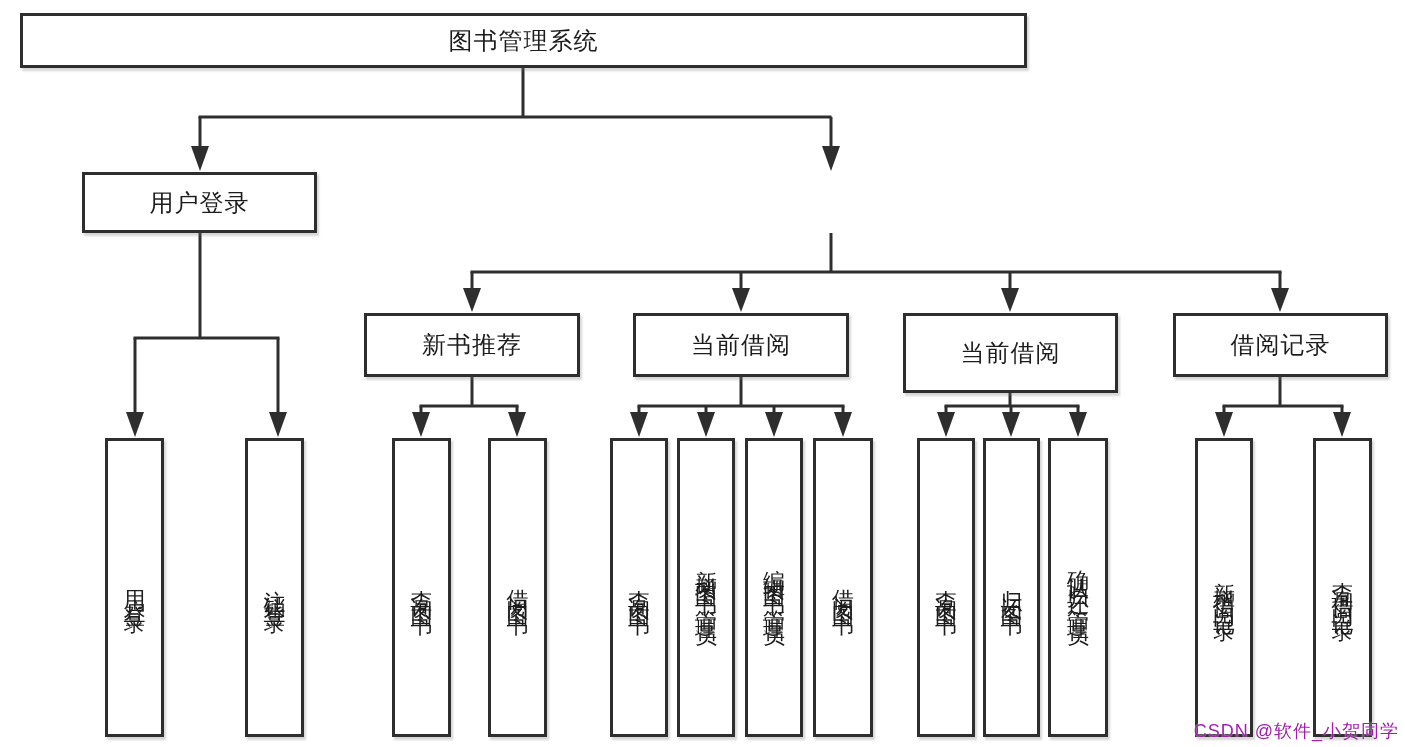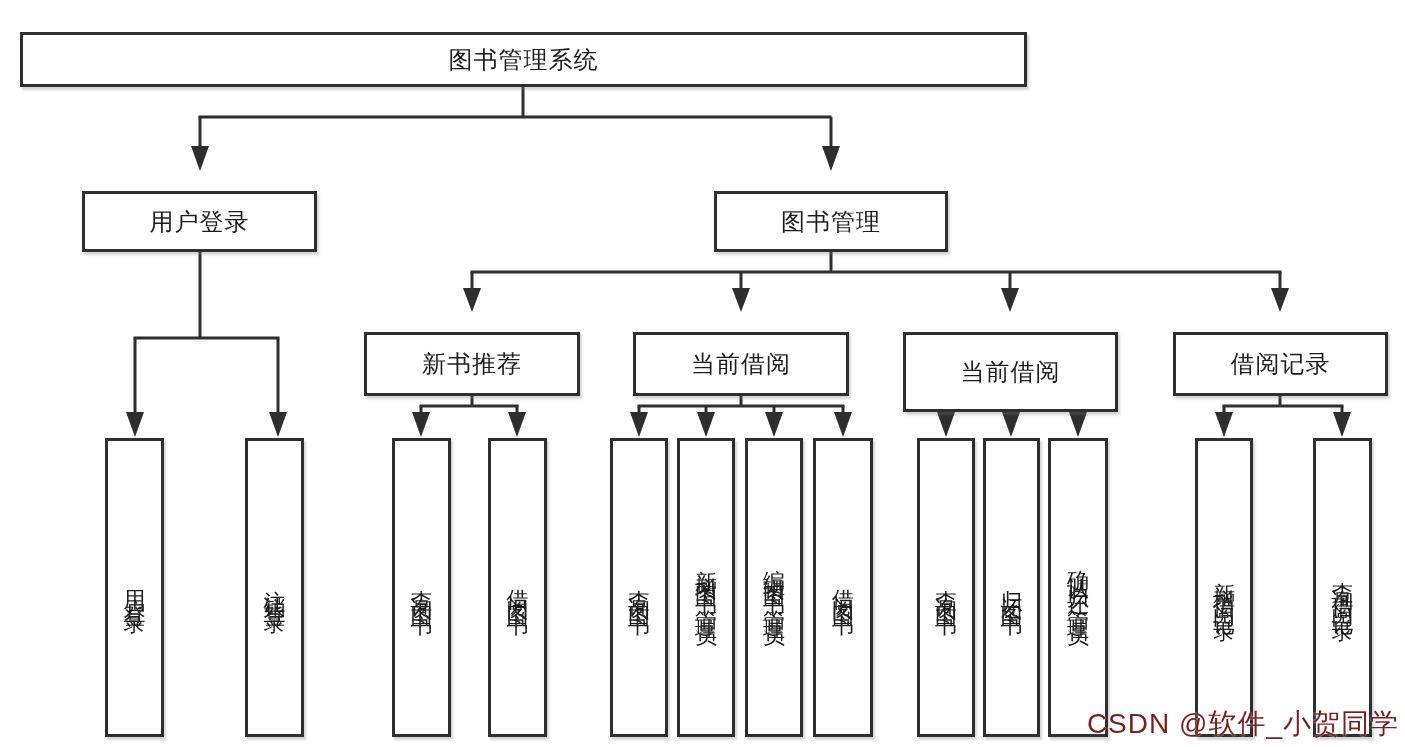--- a/index.html
+++ b/index.html
@@ -14,38 +14,38 @@
     position:absolute;
     box-sizing:border-box;
     border:3px solid #2e2e2e;
     background:#ffffff;
     box-shadow:2px 3px 2px rgba(120,120,120,0.30);
     display:flex;
     align-items:center;
     justify-content:center;
     color:#1c1c1c;
   }
-  .hbox{font-size:24px;letter-spacing:1px;margin-top:19px;}
+  .hbox{font-size:24px;letter-spacing:1px;}
   .vbox{font-size:22px;}
   .vbox .vtext{
     writing-mode:vertical-rl;
     text-orientation:mixed;
     letter-spacing:8px;
     line-height:1;
     white-space:nowrap;
   }
   #wires{position:absolute;left:0;top:0;z-index:1;}
   .node{z-index:2;}
   #watermark{
     position:absolute;
     z-index:5;
     right:6px;
     bottom:4px;
-    font-size:28px;
-    color:#7f1d1d;
+    font-size:18px;
+    color:#a21caf;
     text-shadow:0 0 2px #ffffff;
     letter-spacing:1px;
     white-space:nowrap;
   }
 </style>
 </head>
 <body>
 
 <div id="stage">
 
@@ -122,23 +122,20 @@
     </g>
   </svg>
 
   <div class="node hbox" style="left:20px;top:13px;width:1007px;height:55px;">
     <span>图书管理系统</span>
   </div>
 
   <div class="node hbox" style="left:82px;top:172px;width:235px;height:61px;">
     <span>用户登录</span>
   </div>
-  <div class="node hbox" style="left:714px;top:172px;width:234px;height:61px;">
-    <span>图书管理</span>
-  </div>
 
   <div class="node hbox" style="left:364px;top:313px;width:216px;height:64px;">
     <span>新书推荐</span>
   </div>
   <div class="node hbox" style="left:633px;top:313px;width:216px;height:64px;">
     <span>当前借阅</span>
   </div>
   <div class="node hbox" style="left:903px;top:313px;width:215px;height:80px;">
     <span>当前借阅</span>
   </div>

